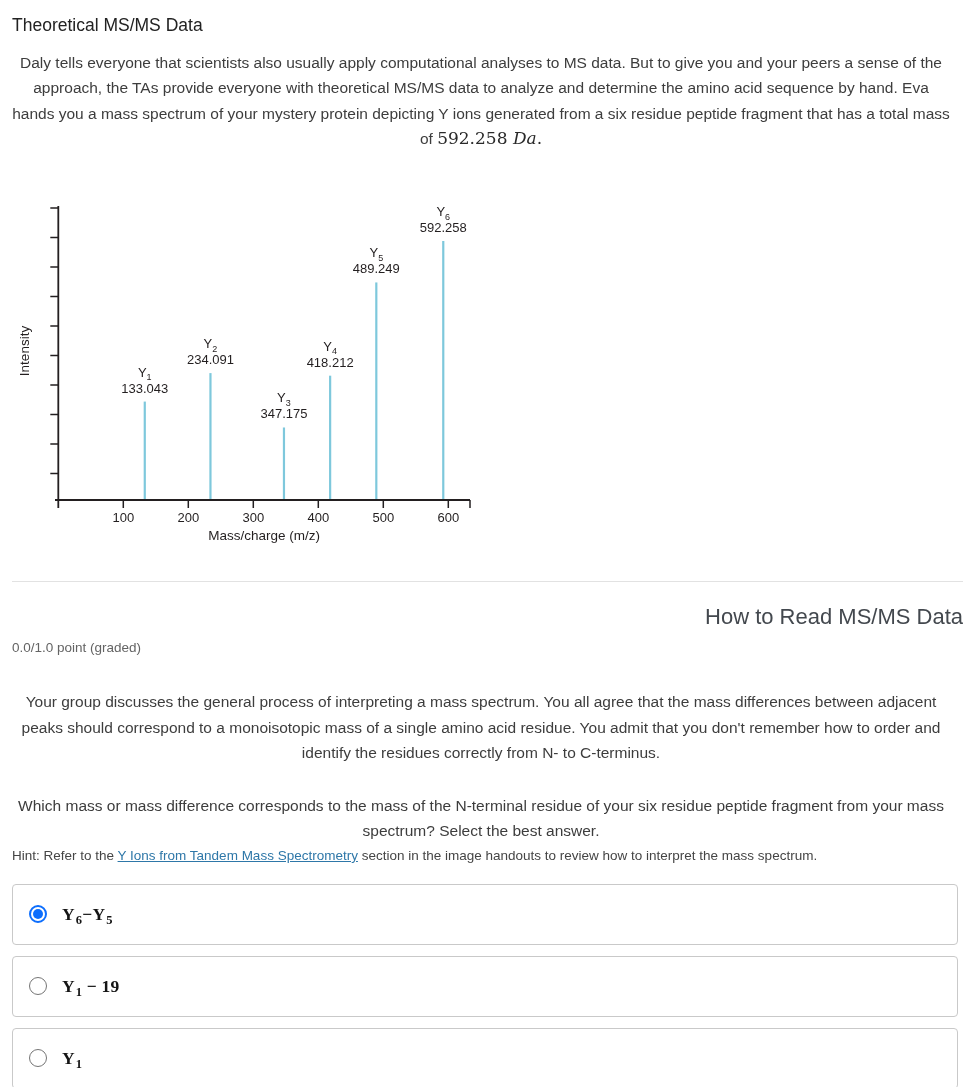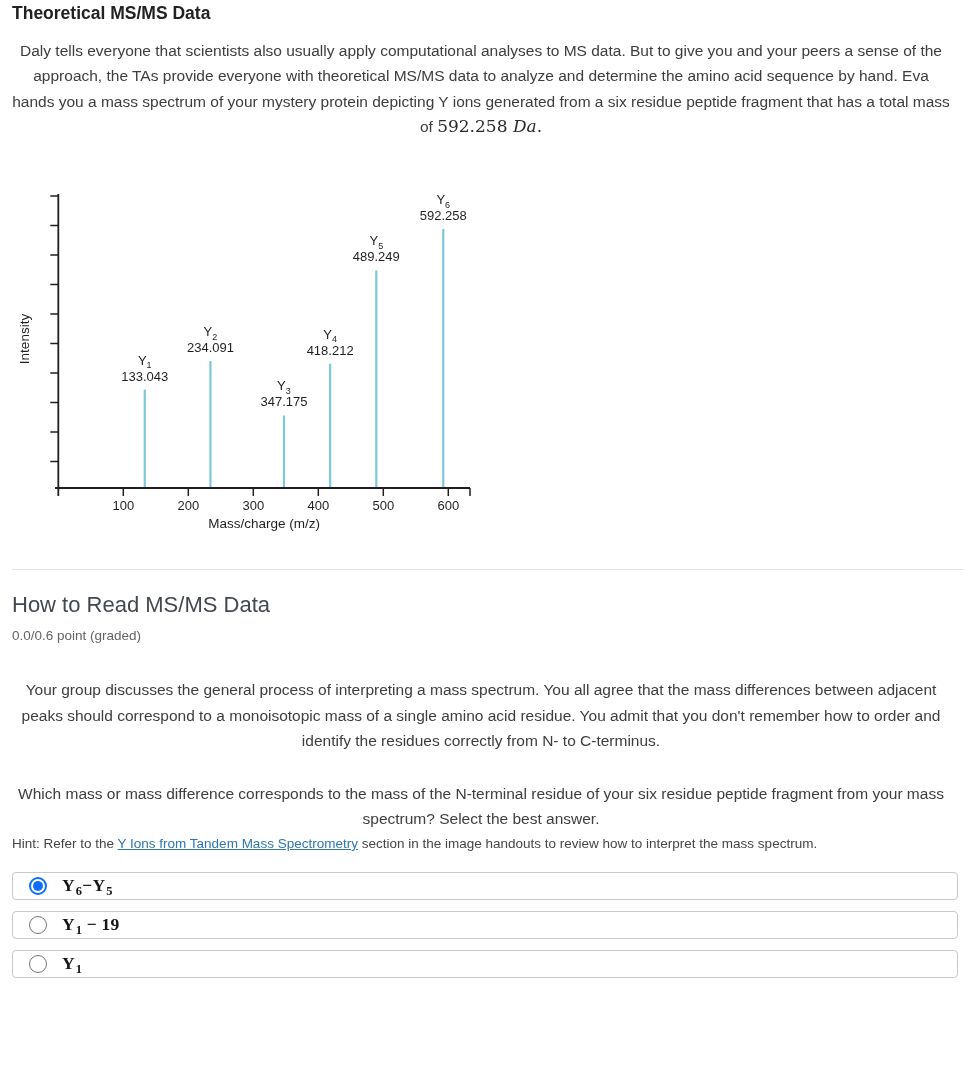--- a/index.html
+++ b/index.html
@@ -5,23 +5,23 @@
   * { box-sizing: border-box; }
   html, body { margin: 0; padding: 0; background: #ffffff; }
   body {
     width: 975px;
     min-height: 1087px;
     font-family: "Liberation Sans", sans-serif;
     color: #3b3b3b;
     padding: 0 12px;
   }
   .page-title {
-    margin: 2px 0 0 0;
+    margin: 14px 0 0 0;
     font-size: 17.5px;
-    font-weight: 700;
+    font-weight: 400;
     color: #222222;
     line-height: 1.3;
   }
   .para {
     margin: 13px 0 0 0;
     max-width: 938px;
     font-size: 15.5px;
     line-height: 25.5px;
     color: #3d3d3d;
     text-align: center;
@@ -37,20 +37,21 @@
     border: none;
     border-top: 1px solid #e2e2e2;
     margin: 28px 0 0 0;
   }
   .section-heading {
     margin: 20px 0 0 0;
     font-size: 22px;
     font-weight: 400;
     color: #43484e;
     line-height: 1.35;
+    text-align: right;
   }
   .points-label {
     margin-top: 9px;
     font-size: 13.5px;
     color: #646464;
   }
   .discussion { margin-top: 34px; }
   .question { margin-top: 27px; }
   .hint {
     margin-top: 2px;
@@ -59,21 +60,21 @@
     color: #454545;
     max-width: 938px;
   }
   .hint a {
     color: #2e77a8;
     text-decoration: underline;
     cursor: pointer;
   }
   .options { margin-top: 18px; }
   .option-row {
-    height: 28px;
+    height: 61px;
     border: 1px solid #c9c9c9;
     border-radius: 4px;
     background: #ffffff;
     display: flex;
     align-items: center;
     padding: 0 16px;
     margin-bottom: 11px;
     max-width: 946px;
     cursor: pointer;
   }
@@ -162,21 +163,21 @@
       <text x="431.3" y="329" text-anchor="middle" fill="#231f20" style="font-family:Liberation Sans,sans-serif;font-size:13px">600</text>
       <line x1="453" y1="307" x2="453" y2="315" stroke="#231f20" stroke-width="1.5"></line>
       <text x="247.15" y="347" text-anchor="middle" fill="#231f20" style="font-family:Liberation Sans,sans-serif;font-size:13.5px">Mass/charge (m/z)</text>
       <text x="12" y="158" text-anchor="middle" fill="#231f20" style="font-family:Liberation Sans,sans-serif;font-size:13.5px" transform="rotate(-90 12 158)">Intensity</text>
     </svg>
 </div>
 
 <hr class="divider">
 
 <h2 class="section-heading">How to Read MS/MS Data</h2>
-<div class="points-label">0.0/0.6 point (graded)</div>
+<div class="points-label">0.0/1.0 point (graded)</div>
 
 <p class="para discussion">Your group discusses the general process of interpreting a mass spectrum. You all agree that the mass differences between adjacent peaks should correspond to a monoisotopic mass of a single amino acid residue. You admit that you don't remember how to order and identify the residues correctly from N- to C-terminus.</p>
 
 <p class="para question">Which mass or mass difference corresponds to the mass of the N-terminal residue of your six residue peptide fragment from your mass spectrum? Select the best answer.</p>
 
 <div class="hint"><span>Hint: Refer to the </span><a>Y Ions from Tandem Mass Spectrometry</a><span> section in the image handouts to review how to interpret the mass spectrum.</span></div>
 
 <div class="options" id="options">
     <div class="option-row">
       <span class="radio selected"></span>

